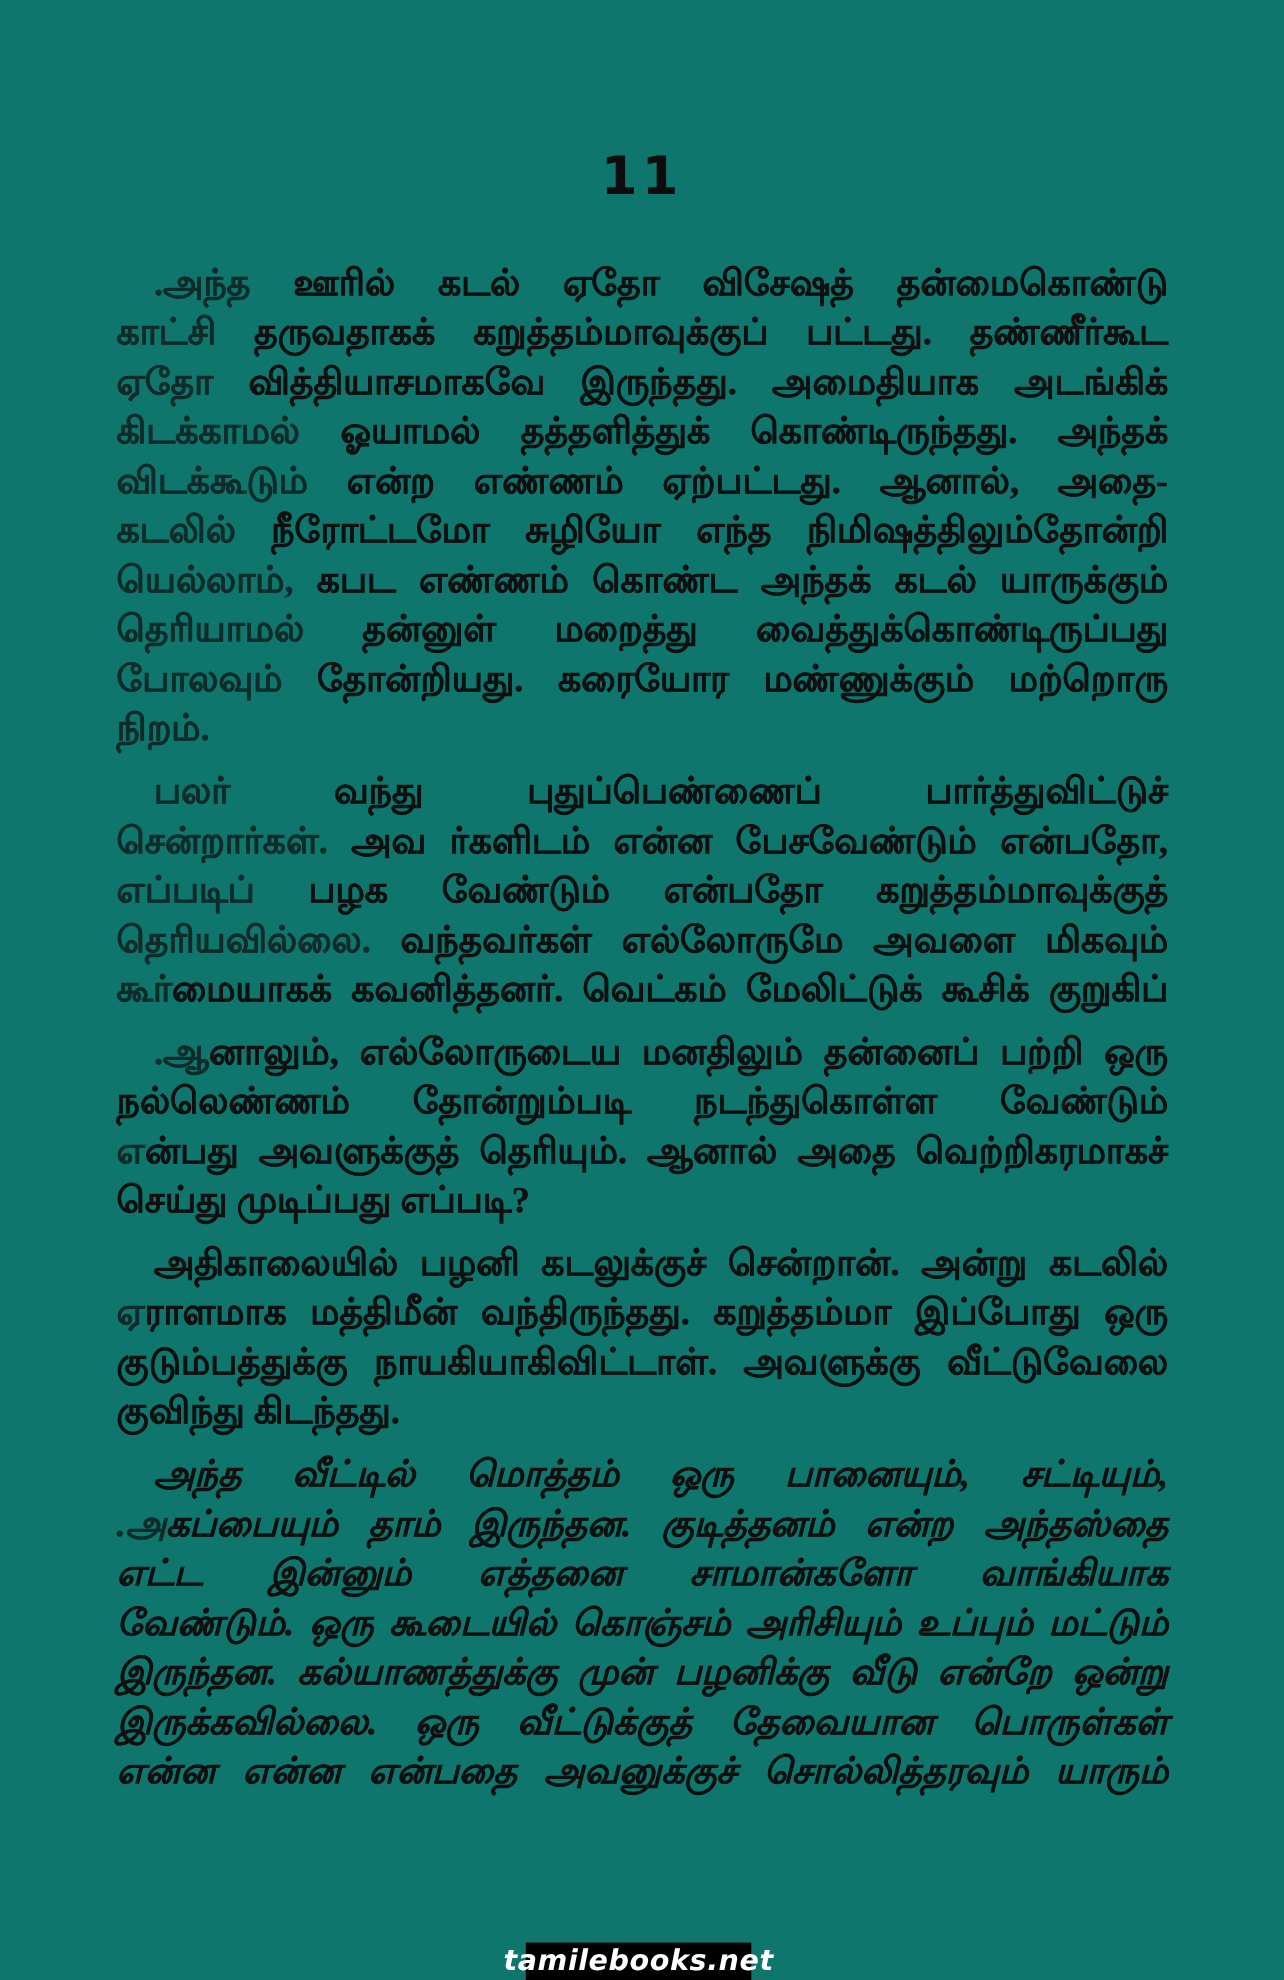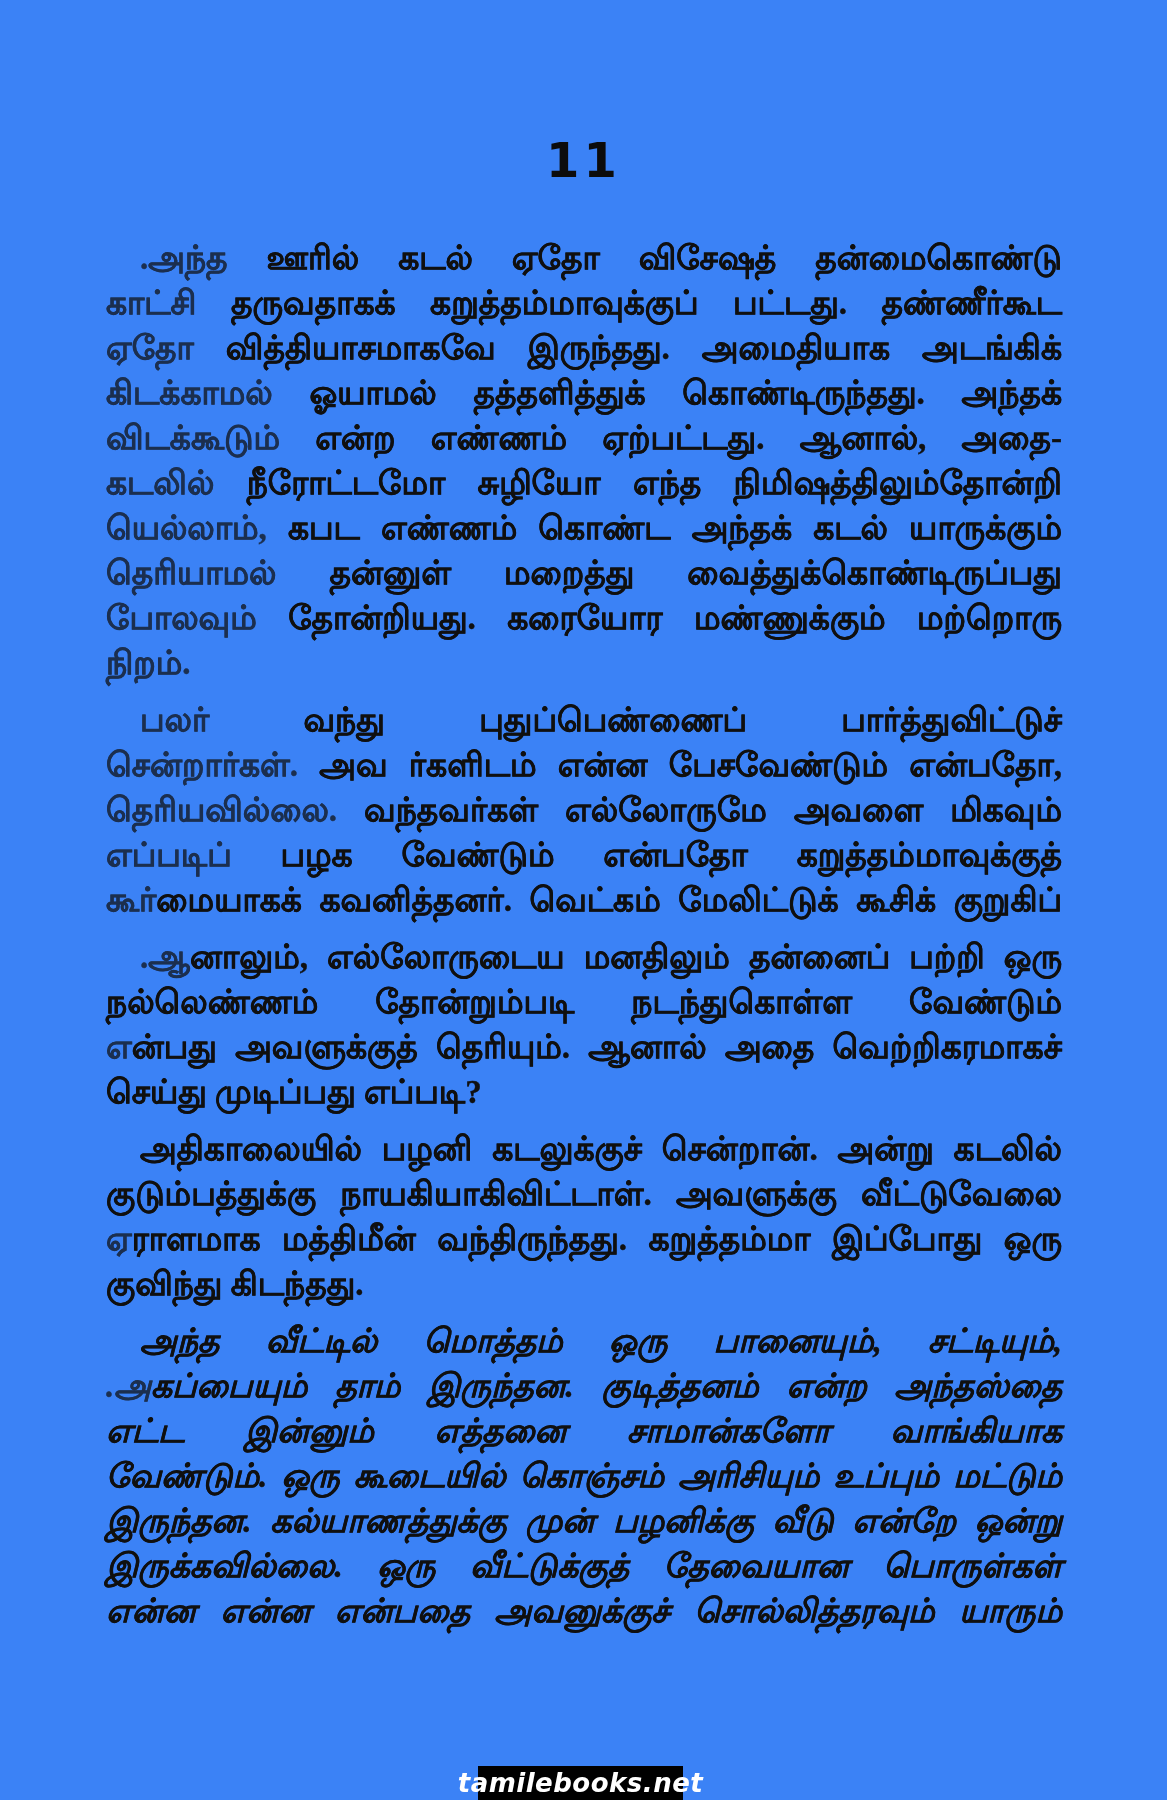--- a/index.html
+++ b/index.html
@@ -4,21 +4,21 @@
 <style>
   html, body {
     margin: 0;
     padding: 0;
     background: #ffffff;
   }
   .page {
     position: relative;
     width: 1167px;
     height: 1800px;
-    background: #3b82f6;
+    background: #0f766e;
     overflow: hidden;
     font-family: "Liberation Serif", "DejaVu Serif", serif;
     color: #101010;
   }
   .chapter-number {
     position: absolute;
     top: 132px;
     left: 0;
     width: 1167px;
     text-align: center;
@@ -95,34 +95,34 @@
         <div class="line justifying"><span class="faded">விடக்கூடும்</span> என்ற எண்ணம் ஏற்பட்டது. ஆனால், அதை-</div>
         <div class="line justifying"><span class="faded">கடலில்</span> நீரோட்டமோ சுழியோ எந்த நிமிஷத்திலும்தோன்றி</div>
         <div class="line justifying"><span class="faded">யெல்லாம்,</span> கபட எண்ணம் கொண்ட அந்தக் கடல் யாருக்கும்</div>
         <div class="line justifying"><span class="faded">தெரியாமல்</span> தன்னுள் மறைத்து வைத்துக்கொண்டிருப்பது</div>
         <div class="line justifying"><span class="faded">போலவும்</span> தோன்றியது. கரையோர மண்ணுக்கும் மற்றொரு</div>
         <div class="line justifying last"><span class="faded">நிறம்.</span></div>
       </div>
       <div class="para">
         <div class="line justifying indent"><span class="faded">பலர்</span> வந்து புதுப்பெண்ணைப் பார்த்துவிட்டுச்</div>
         <div class="line justifying"><span class="faded">சென்றார்கள்.</span> அவ ர்களிடம் என்ன பேசவேண்டும் என்பதோ,</div>
+        <div class="line justifying"><span class="faded">எப்படிப்</span> பழக வேண்டும் என்பதோ கறுத்தம்மாவுக்குத்</div>
         <div class="line justifying"><span class="faded">தெரியவில்லை.</span> வந்தவர்கள் எல்லோருமே அவளை மிகவும்</div>
-        <div class="line justifying"><span class="faded">எப்படிப்</span> பழக வேண்டும் என்பதோ கறுத்தம்மாவுக்குத்</div>
         <div class="line justifying"><span class="faded">கூர்</span>மையாகக் கவனித்தனர். வெட்கம் மேலிட்டுக் கூசிக் குறுகிப்</div>
       </div>
       <div class="para">
         <div class="line justifying indent"><span class="faded">.ஆ</span>னாலும், எல்லோருடைய மனதிலும் தன்னைப் பற்றி ஒரு</div>
         <div class="line justifying">நல்லெண்ணம் தோன்றும்படி நடந்துகொள்ள வேண்டும்</div>
         <div class="line justifying"><span class="faded">எ</span>ன்பது அவளுக்குத் தெரியும். ஆனால் அதை வெற்றிகரமாகச்</div>
         <div class="line justifying last">செய்து முடிப்பது எப்படி?</div>
       </div>
       <div class="para">
         <div class="line justifying indent">அதிகாலையில் பழனி கடலுக்குச் சென்றான். அன்று கடலில்</div>
+        <div class="line justifying"><span class="faded">ஏ</span>ராளமாக மத்திமீன் வந்திருந்தது. கறுத்தம்மா இப்போது ஒரு</div>
         <div class="line justifying">குடும்பத்துக்கு நாயகியாகிவிட்டாள். அவளுக்கு வீட்டுவேலை</div>
-        <div class="line justifying"><span class="faded">ஏ</span>ராளமாக மத்திமீன் வந்திருந்தது. கறுத்தம்மா இப்போது ஒரு</div>
         <div class="line justifying last">குவிந்து கிடந்தது.</div>
       </div>
       <div class="para">
         <div class="line justifying indent">அந்த வீட்டில் மொத்தம் ஒரு பானையும், சட்டியும்,</div>
         <div class="line justifying"><span class="faded">.அ</span>கப்பையும் தாம் இருந்தன. குடித்தனம் என்ற அந்தஸ்தை</div>
         <div class="line justifying">எட்ட இன்னும் எத்தனை சாமான்களோ வாங்கியாக</div>
         <div class="line justifying">வேண்டும். ஒரு கூடையில் கொஞ்சம் அரிசியும் உப்பும் மட்டும்</div>
         <div class="line justifying">இருந்தன. கல்யாணத்துக்கு முன் பழனிக்கு வீடு என்றே ஒன்று</div>
         <div class="line justifying">இருக்கவில்லை. ஒரு வீட்டுக்குத் தேவையான பொருள்கள்</div>
         <div class="line justifying">என்ன என்ன என்பதை அவனுக்குச் சொல்லித்தரவும் யாரும்</div>

